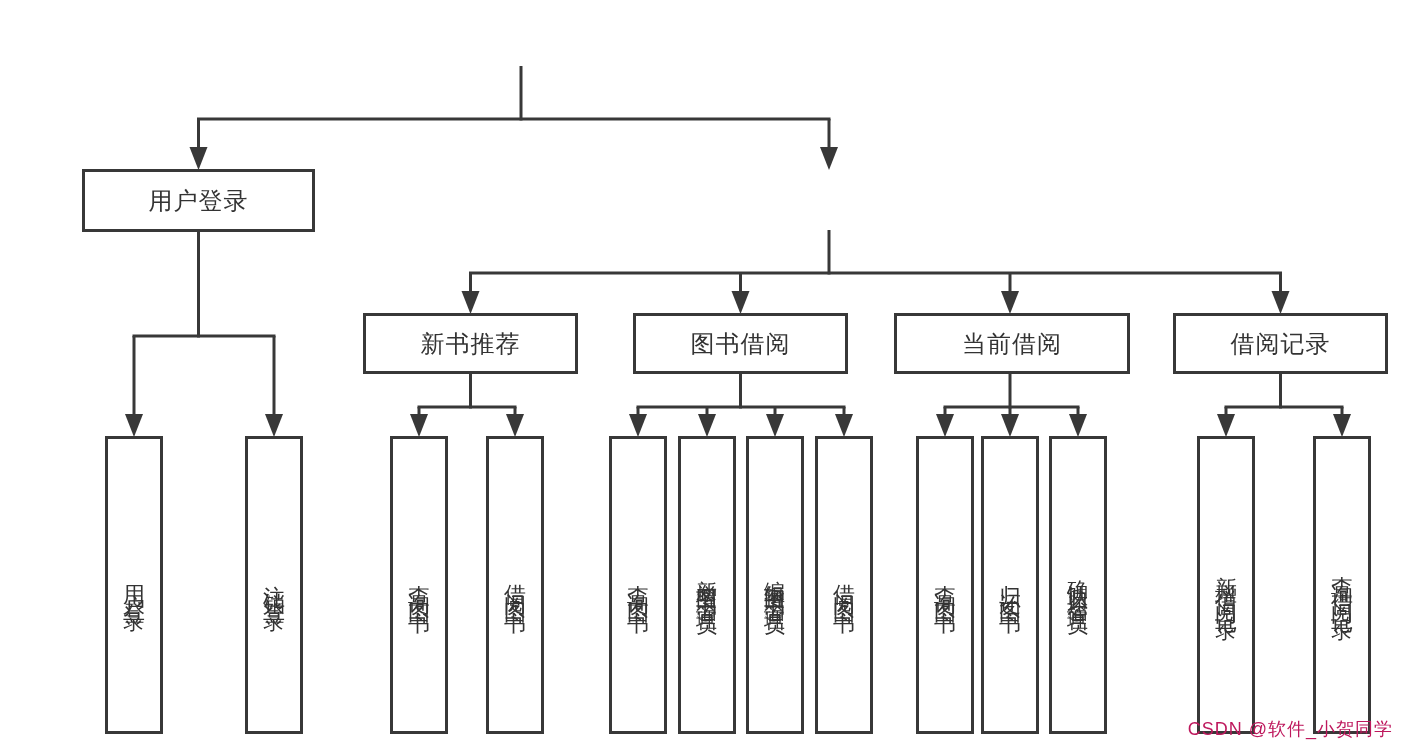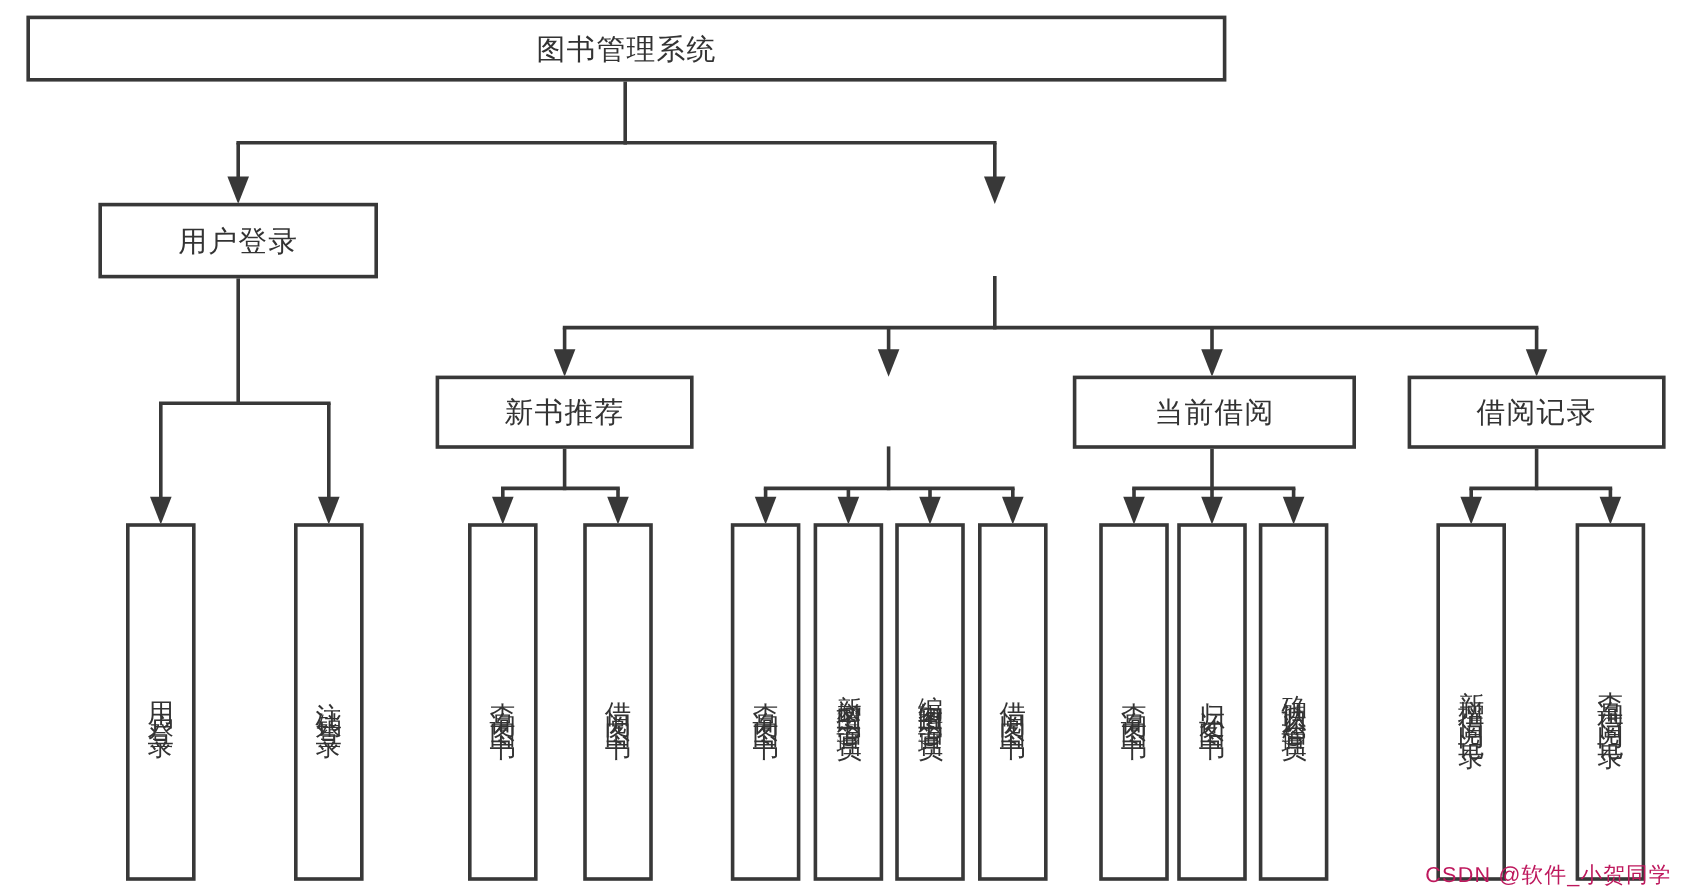--- a/index.html
+++ b/index.html
@@ -130,31 +130,31 @@
     <g>
       <line x1="1280.5" y1="372" x2="1280.5" y2="408.5"></line>
       <line x1="1224.5" y1="407" x2="1343.5" y2="407"></line>
       <line x1="1226" y1="407" x2="1226" y2="416"></line>
       <polygon points="1217,414 1235,414 1226,437"></polygon>
       <line x1="1342" y1="407" x2="1342" y2="416"></line>
       <polygon points="1333,414 1351,414 1342,437"></polygon>
     </g>
   </svg>
 
-  <div class="box h-node" style="left:22px;top:13px;width:1000px;height:55px">
-    <span>图书管理系统</span>
-  </div>
 
   <div class="box h-node" style="left:82px;top:169px;width:233px;height:63px">
     <span>用户登录</span>
   </div>
 
   <div class="box h-node" style="left:363px;top:313px;width:215px;height:61px">
     <span>新书推荐</span>
   </div>
+  <div class="box h-node" style="left:633px;top:313px;width:215px;height:61px">
+    <span>图书借阅</span>
+  </div>
   <div class="box h-node" style="left:894px;top:313px;width:236px;height:61px">
     <span>当前借阅</span>
   </div>
   <div class="box h-node" style="left:1173px;top:313px;width:215px;height:61px">
     <span>借阅记录</span>
   </div>
 
   <div class="box leaf" style="left:105px">
     <span>用户登录</span>
   </div>

